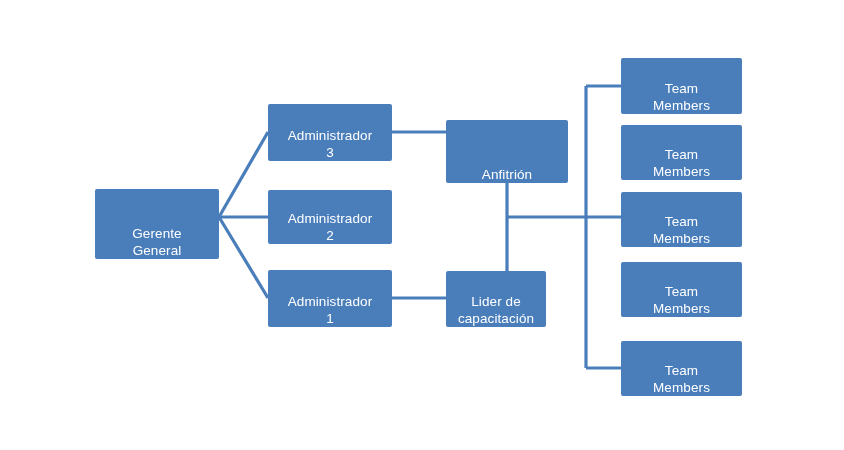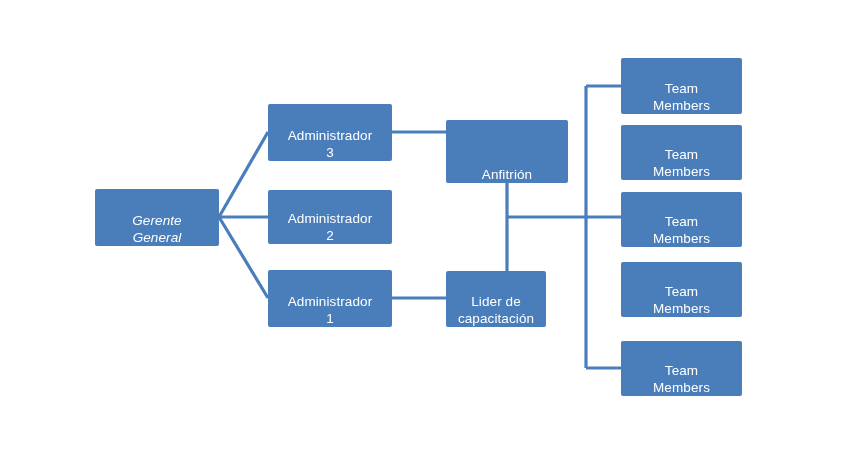--- a/index.html
+++ b/index.html
@@ -71,21 +71,21 @@
       <path d="M 507 217 L 586 217"></path>
 
       <path d="M 586 86 L 586 368"></path>
 
       <path d="M 586 86 L 621 86"></path>
       <path d="M 586 217 L 621 217"></path>
       <path d="M 586 368 L 621 368"></path>
     </g>
   </svg>
 
-  <div class="node" style="left:95px; top:189px; width:124px; height:57px;font-style:italic;">
+  <div class="node" style="left:95px; top:189px; width:124px; height:70px;">
     <span class="node-label">Gerente
 General</span>
   </div>
 
   <div class="node" style="left:268px; top:104px; width:124px; height:57px;">
     <span class="node-label">Administrador
 3</span>
   </div>
 
   <div class="node" style="left:268px; top:190px; width:124px; height:54px;">

